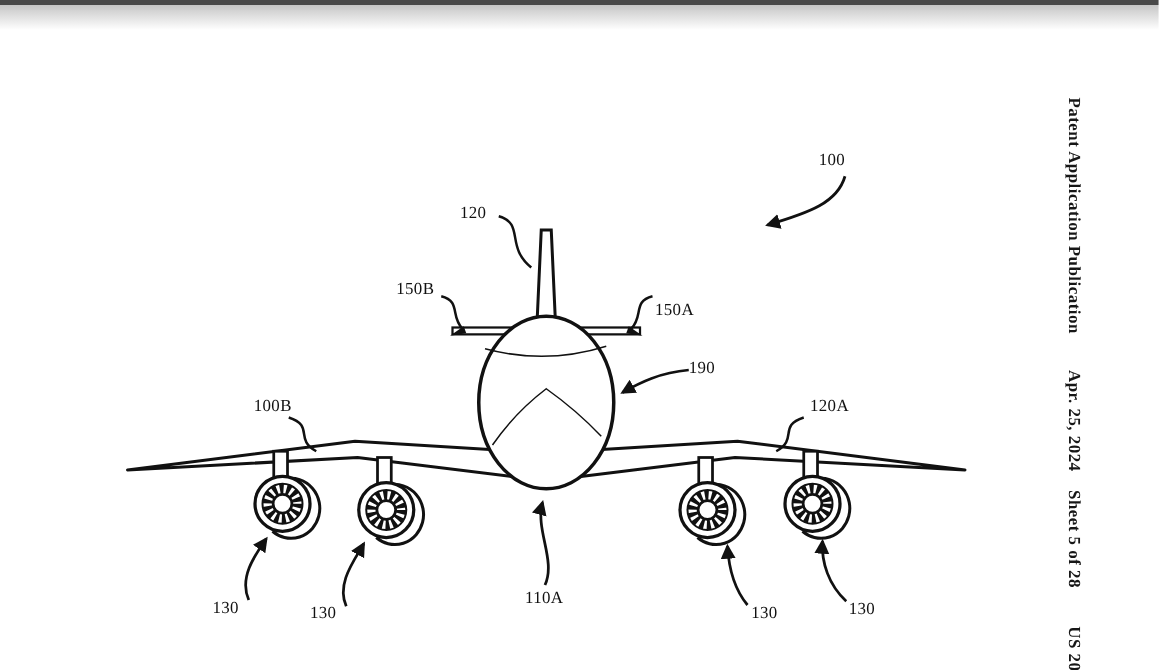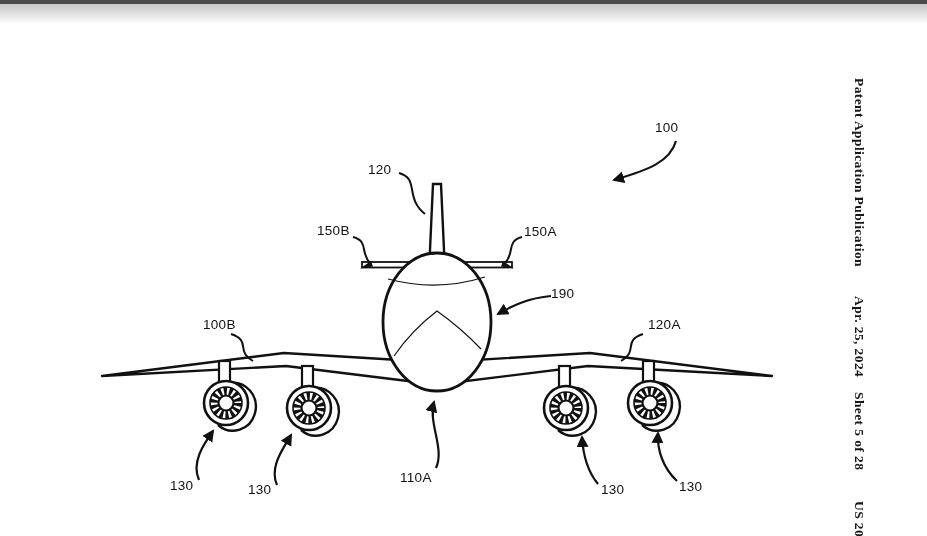--- a/index.html
+++ b/index.html
@@ -34,20 +34,21 @@
   }
   .side-header .gap-lg{margin-top:25px;}
   .side-header .gap-sm{margin-top:11px;}
   .side-header .gap-xl{margin-top:27px;}
   .drawing{position:absolute;left:0;top:0;}
   .ref-label{
     position:absolute;
     font-size:13.5px;
     color:#111;
     letter-spacing:0.3px;
+    font-family:Liberation Serif, serif;
   }
 </style>
 </head>
 <body>
 
 <div class="page">
 
   <div class="top-edge"></div>
   <div class="top-shadow"></div>
 
@@ -104,23 +105,23 @@
     <path d="M 436,468 C 445,448 428,424 434,402" fill="none" stroke="#111" stroke-width="2.2" marker-end="url(#arrow)"></path>
     <path d="M 199,480 C 191,462 204,444 213,431" fill="none" stroke="#111" stroke-width="2.2" marker-end="url(#arrow)"></path>
     <path d="M 277,485 C 269,467 283,449 291,435" fill="none" stroke="#111" stroke-width="2.2" marker-end="url(#arrow)"></path>
     <path d="M 598,484 C 588,472 583,454 582,437" fill="none" stroke="#111" stroke-width="2.2" marker-end="url(#arrow)"></path>
     <path d="M 677,481 C 663,468 657,450 658,433" fill="none" stroke="#111" stroke-width="2.2" marker-end="url(#arrow)"></path>
   </svg>
 
   <span class="ref-label" style="left:655px;top:120px">100</span>
   <span class="ref-label" style="left:368px;top:162px">120</span>
   <span class="ref-label" style="left:317px;top:223px">150B</span>
-  <span class="ref-label" style="left:524px;top:224px">150A</span>
+  <span class="ref-label" style="left:524px;top:240px">150A</span>
   <span class="ref-label" style="left:551px;top:286px">190</span>
   <span class="ref-label" style="left:203px;top:317px">100B</span>
   <span class="ref-label" style="left:648px;top:317px">120A</span>
-  <span class="ref-label" style="left:400px;top:470px">110A</span>
+  <span class="ref-label" style="left:420px;top:470px">110A</span>
   <span class="ref-label" style="left:170px;top:478px">130</span>
   <span class="ref-label" style="left:248px;top:482px">130</span>
   <span class="ref-label" style="left:601px;top:482px">130</span>
   <span class="ref-label" style="left:679px;top:479px">130</span>
 
 </div>
 
 </body></html>

